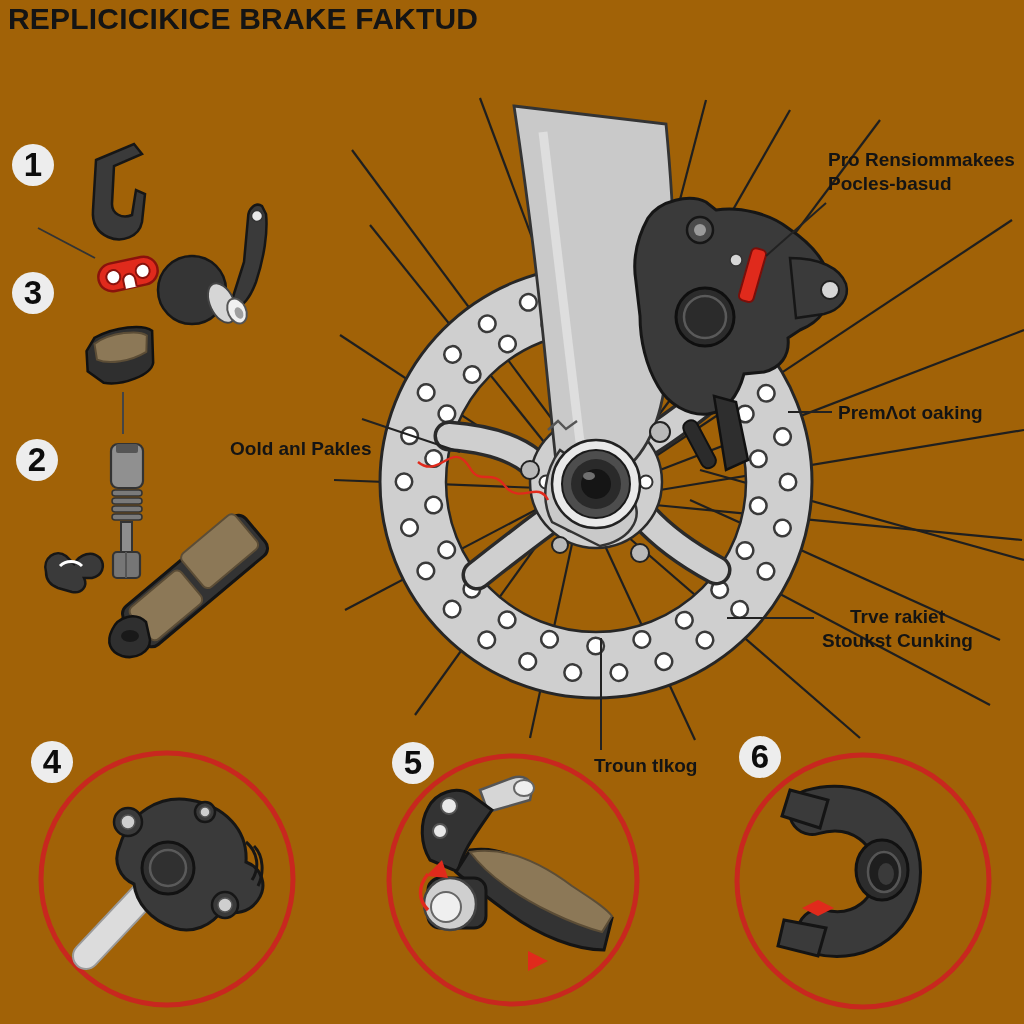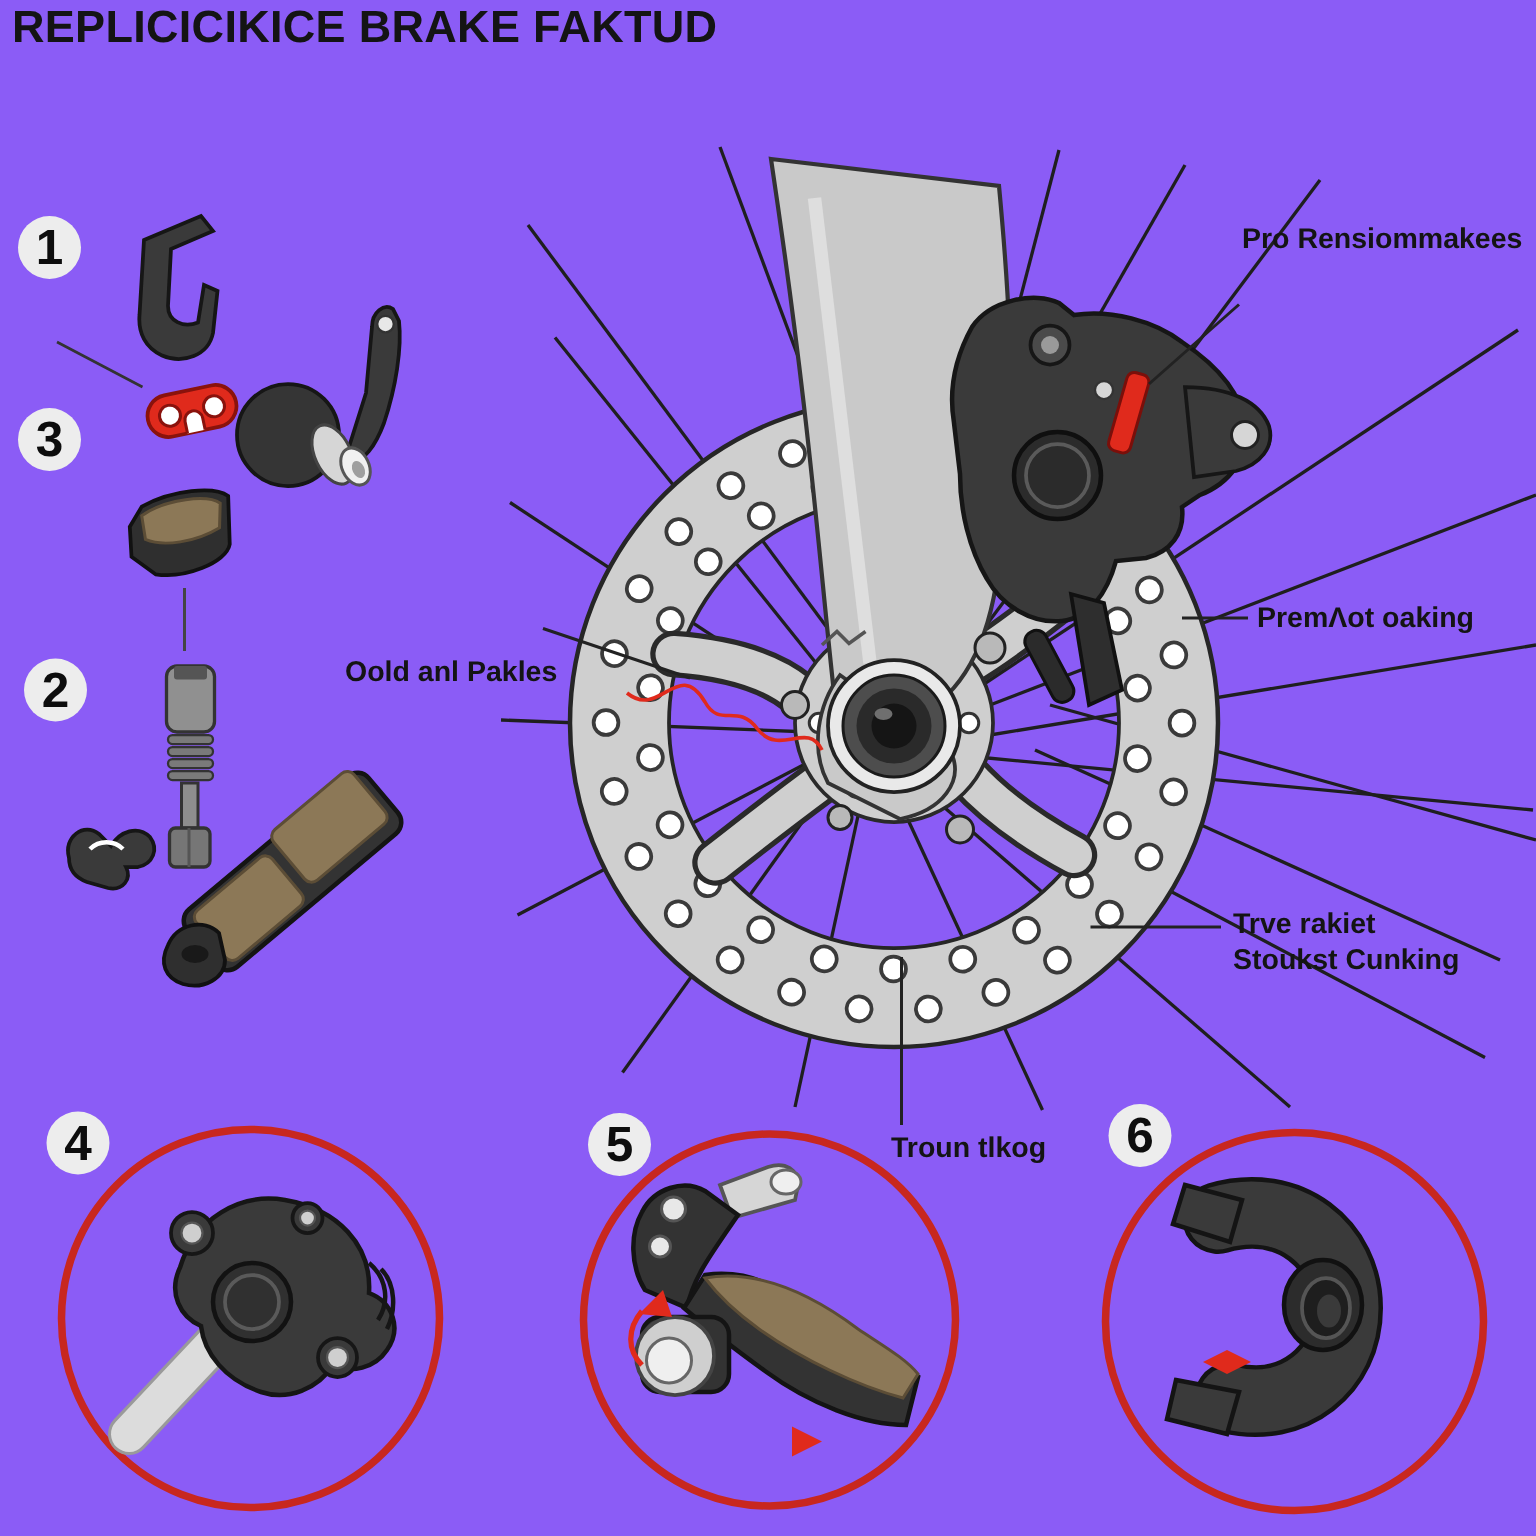--- a/index.html
+++ b/index.html
@@ -1,21 +1,21 @@
 <!DOCTYPE html>
 <html style="--accent-red: #e02a1c; --ring-red: #c8271f; --part-dark: #3a3a3a; --outline-dark: #161616; --pad-brown: #8c7857; --rotor-gray: #cfcfcf; --fork-gray: #c9c9c9; --silver: #d6d6d6; --badge-bg: #ededed; --text-dark: #141414;"><head>
 <meta charset="utf-8">
 <style>
   :root{
     --accent-red:#e02a1c; --ring-red:#c8271f; --part-dark:#3a3a3a; --outline-dark:#161616;
     --pad-brown:#8c7857; --rotor-gray:#cfcfcf; --fork-gray:#c9c9c9; --silver:#d6d6d6;
     --badge-bg:#ededed; --text-dark:#141414;
   }
   html,body{margin:0;padding:0;background:#fff;}
-  .canvas{position:relative;width:1024px;height:1024px;background:#8b5cf6;overflow:hidden;
+  .canvas{position:relative;width:1024px;height:1024px;background:#a16207;overflow:hidden;
           font-family:"Liberation Sans",sans-serif;color:var(--text-dark);}
   .art{position:absolute;left:0;top:0;}
   .title{position:absolute;left:8px;top:2px;font-weight:700;font-size:30px;line-height:1.1;
          letter-spacing:.2px;color:var(--text-dark);}
   .callout{position:absolute;font-weight:700;font-size:19px;line-height:1.25;color:var(--text-dark);white-space:nowrap;}
   .badge{position:absolute;width:42px;height:42px;border-radius:50%;background:var(--badge-bg);
          display:flex;align-items:center;justify-content:center;
          font-weight:700;font-size:33px;color:#0d0d0d;}
 </style>
 </head>
@@ -249,28 +249,29 @@
 
   <div class="badge" style="left:12px;top:144px;">1</div>
   <div class="badge" style="left:12px;top:272px;">3</div>
   <div class="badge" style="left:16px;top:439px;">2</div>
   <div class="badge" style="left:31px;top:741px;">4</div>
   <div class="badge" style="left:392px;top:742px;">5</div>
   <div class="badge" style="left:739px;top:736px;">6</div>
 
   <div class="callout" style="left:828px;top:148px;">
     <div>Pro Rensiommakees</div>
+    <div>Pocles-basud</div>
   </div>
   <div class="callout" style="left:838px;top:401px;">
     <div>PremΛot oaking</div>
   </div>
   <div class="callout" style="left:230px;top:406px;margin-top:31px;">
     <div>Oold anl Pakles</div>
   </div>
-  <div class="callout" style="left:822px;top:605px;">
+  <div class="callout" style="left:822px;top:605px;text-align:center;">
     <div>Trve rakiet</div>
     <div>Stoukst Cunking</div>
   </div>
   <div class="callout" style="left:594px;top:754px;">
     <div>Troun tlkog</div>
   </div>
 
 </div>
 
 </body></html>

